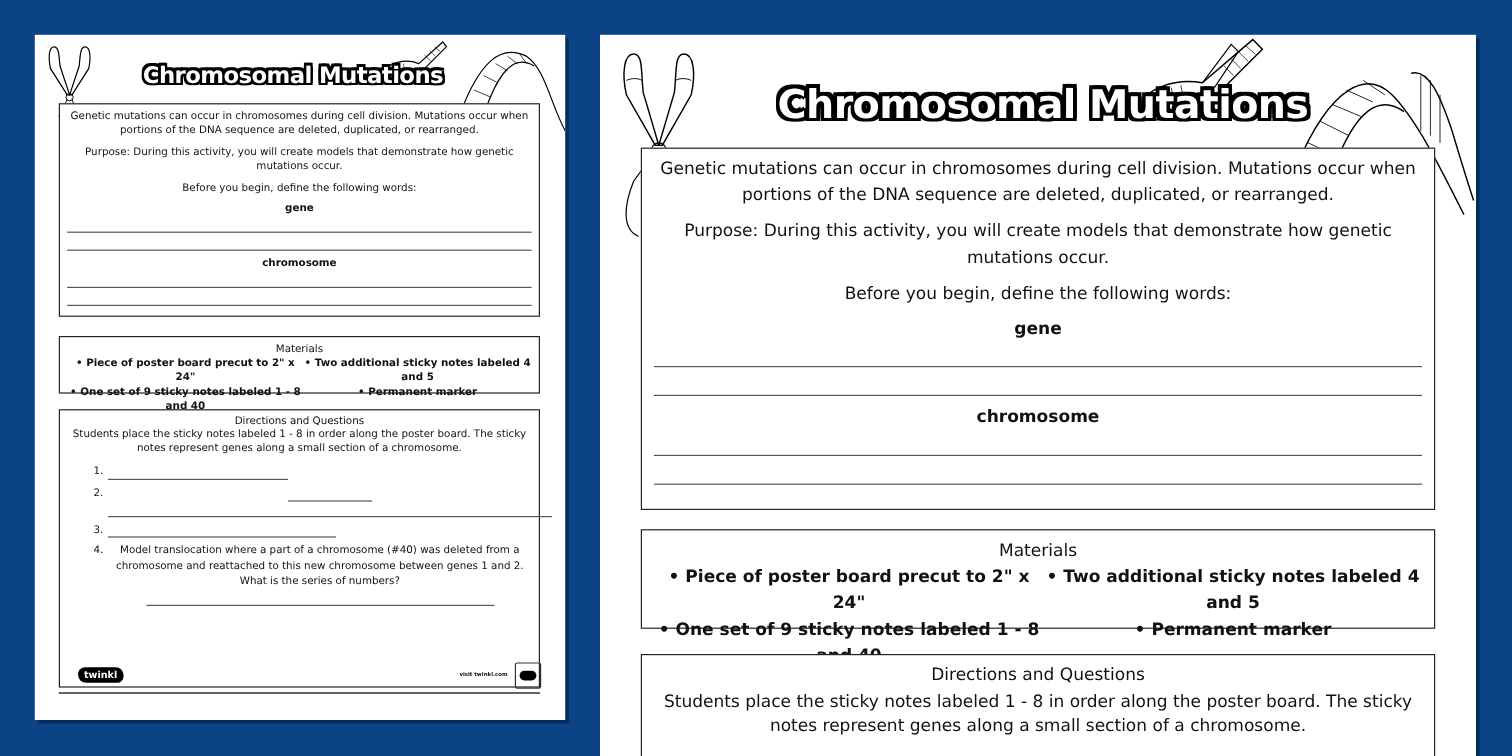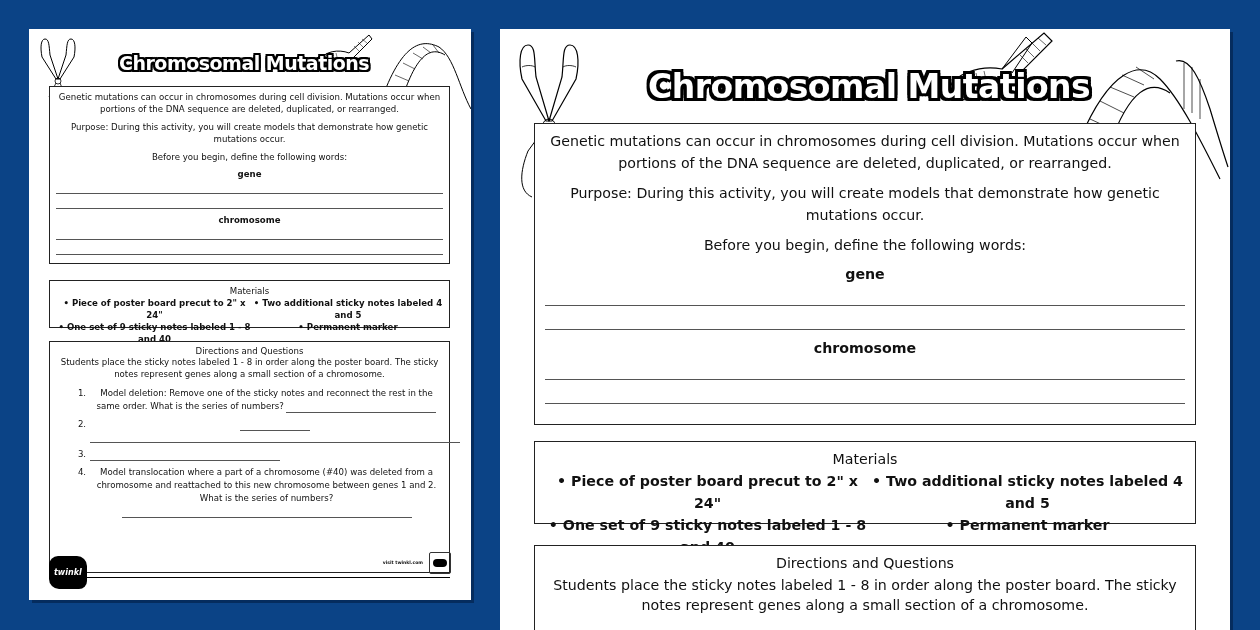--- a/index.html
+++ b/index.html
@@ -77,23 +77,23 @@
 
     .mat-grid { display: grid; grid-template-columns: 1fr 1fr; font-weight: bold; }
     .page-small .mat-grid { grid-template-columns: 197px 1fr; }
     .page-large .mat-grid { grid-template-columns: 325px 1fr; }
 
     .q { display: flex; }
     .q .num { width: 16px; flex: none; }
     .blank { display: inline-block; border-bottom: 1px solid #555; vertical-align: bottom; }
 
     .logo-twinkl {
-      position: absolute; left: 20px; top: 527px;
+      position: absolute; left: 36px; top: 527px;
       background: #000; color: #fff; font-weight: bold;
-      font-size: 8px; padding: 12px 5px; border-radius: 9px 10px 8px 10px; font-style: italic;
+      font-size: 8px; padding: 2px 5px; border-radius: 9px 10px 8px 10px;
     }
     .visit {
       position: absolute; right: 48px; top: 531px;
       font-size: 4.5px; font-weight: bold;
     }
     .badge {
       position: absolute; right: 20px; top: 523px;
       width: 22px; height: 22px; border: 1px solid #333; border-radius: 2px;
       display: flex; align-items: center; justify-content: center;
     }
@@ -155,21 +155,21 @@
       <div>• Permanent marker</div>
     </div>
   </div>
 
   <div class="box directions">
     <div class="bold">Directions and Questions</div>
     <p>Students place the sticky notes labeled 1 - 8 in order along the poster board. The sticky notes represent genes along a small section of a chromosome.</p>
     <div class="qlist">
       <div class="q">
         <span class="num">1.</span>
-        <span><span>Model deletion: Remove one of the sticky notes and reconnect the rest in the same order. What is the series of numbers?</span> <span class="blank" style="width:150px"></span></span>
+        <span> <span class="blank" style="width:150px"></span></span>
       </div>
       <div class="q">
         <span class="num">2.</span>
         <span> <span class="blank" style="width:70px"></span><br><span class="blank" style="width:370px;height:12px"></span></span>
       </div>
       <div class="q">
         <span class="num">3.</span>
         <span> <span class="blank" style="width:190px"></span></span>
       </div>
       <div class="q">

